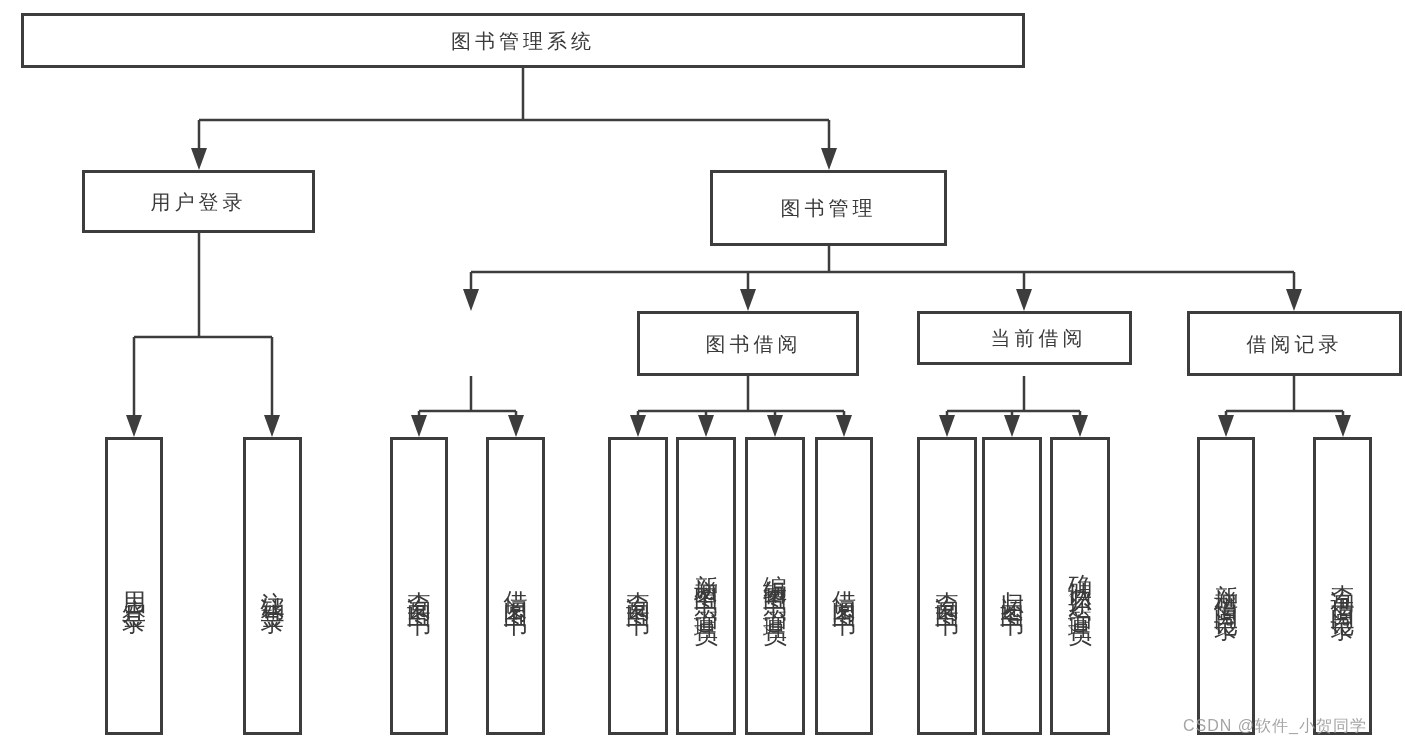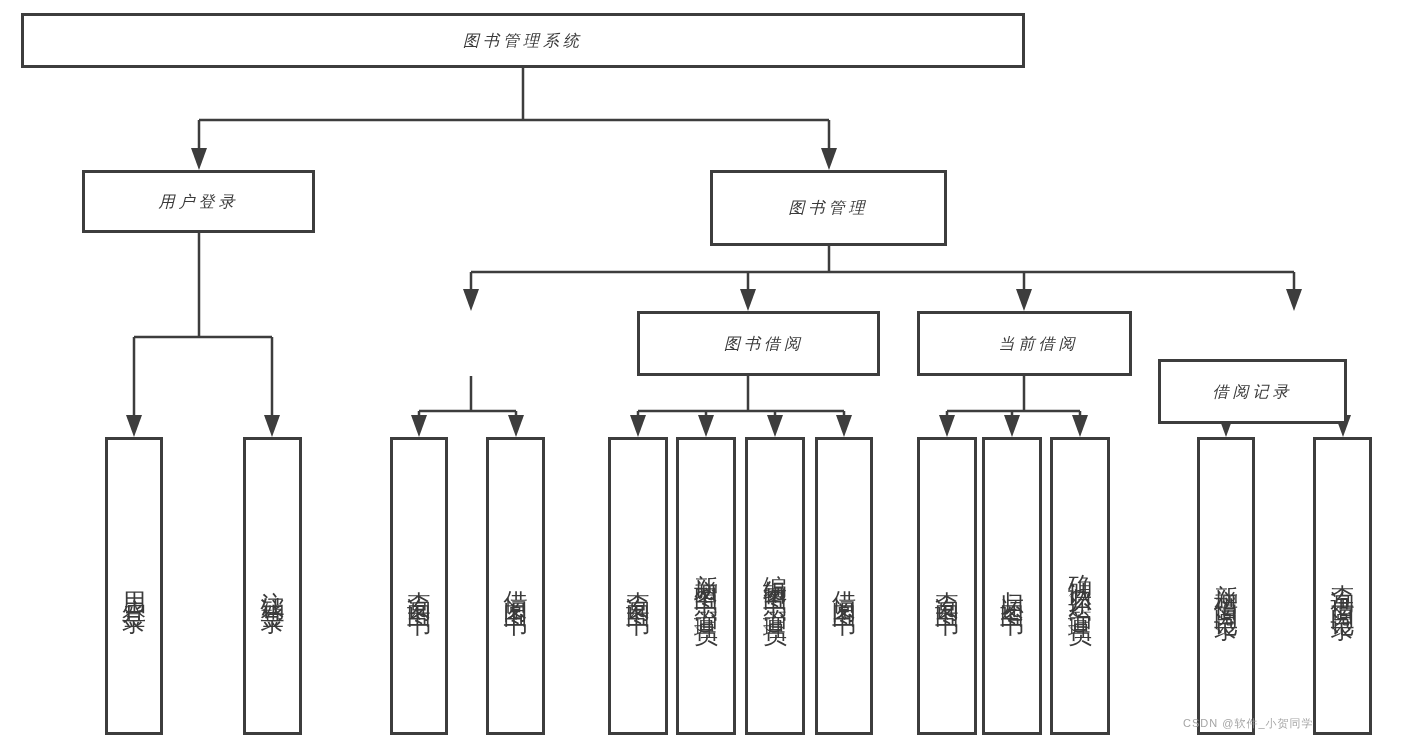--- a/index.html
+++ b/index.html
@@ -24,38 +24,37 @@
     box-sizing:border-box;
     border:3px solid var(--line);
     background:#ffffff;
     color:var(--text);
     display:flex;
     align-items:center;
     justify-content:center;
     text-align:center;
   }
   .h-label{
-    font-size:16px;
+    font-size:20px;
     letter-spacing:4px;
     line-height:1;
     white-space:nowrap;
-    font-style:italic;
   }
   .leaf{
     writing-mode:vertical-rl;
     text-orientation:mixed;
     font-size:24px;
     letter-spacing:7px;
     line-height:1;
   }
   .watermark{
     position:absolute;
     left:1183px;
     top:716px;
-    font-size:11px;
+    font-size:16px;
     letter-spacing:1px;
     color:var(--watermark-color);
     opacity:0.9;
     white-space:nowrap;
     z-index:5;
   }
 </style>
 </head>
 <body>
 
@@ -96,23 +95,23 @@
     <polygon points="1072,415 1088,415 1080,437"></polygon>
     <polygon points="1218,415 1234,415 1226,437"></polygon>
     <polygon points="1335,415 1351,415 1343,437"></polygon>
   </svg>
 
   <div class="node h-label" style="left:21px;top:13px;width:1004px;height:55px;">图书管理系统</div>
 
   <div class="node h-label" style="left:82px;top:170px;width:233px;height:63px;">用户登录</div>
   <div class="node h-label" style="left:710px;top:170px;width:237px;height:76px;">图书管理</div>
 
-  <div class="node h-label" style="left:637px;top:311px;width:243px;height:65px;padding-left:11px;">图书借阅</div>
-  <div class="node h-label" style="left:917px;top:311px;width:215px;height:65px;padding-left:28px;">当前借阅</div>
-  <div class="node h-label" style="left:1158px;top:311px;width:189px;height:65px;margin-top:48px;">借阅记录</div>
+  <div class="node h-label" style="left:637px;top:311px;width:222px;height:65px;padding-left:11px;">图书借阅</div>
+  <div class="node h-label" style="left:917px;top:311px;width:215px;height:54px;padding-left:28px;">当前借阅</div>
+  <div class="node h-label" style="left:1187px;top:311px;width:215px;height:65px;">借阅记录</div>
 
   <div class="node leaf" style="left:105px;top:437px;width:58px;height:298px;">用户登录</div>
   <div class="node leaf" style="left:243px;top:437px;width:59px;height:298px;">注销登录</div>
 
   <div class="node leaf" style="left:390px;top:437px;width:58px;height:298px;">查询图书</div>
   <div class="node leaf" style="left:486px;top:437px;width:59px;height:298px;">借阅图书</div>
 
   <div class="node leaf" style="left:608px;top:437px;width:60px;height:298px;">查询图书</div>
   <div class="node leaf" style="left:676px;top:437px;width:60px;height:298px;">新增图书（管理员）</div>
   <div class="node leaf" style="left:745px;top:437px;width:60px;height:298px;">编辑图书（管理员）</div>

